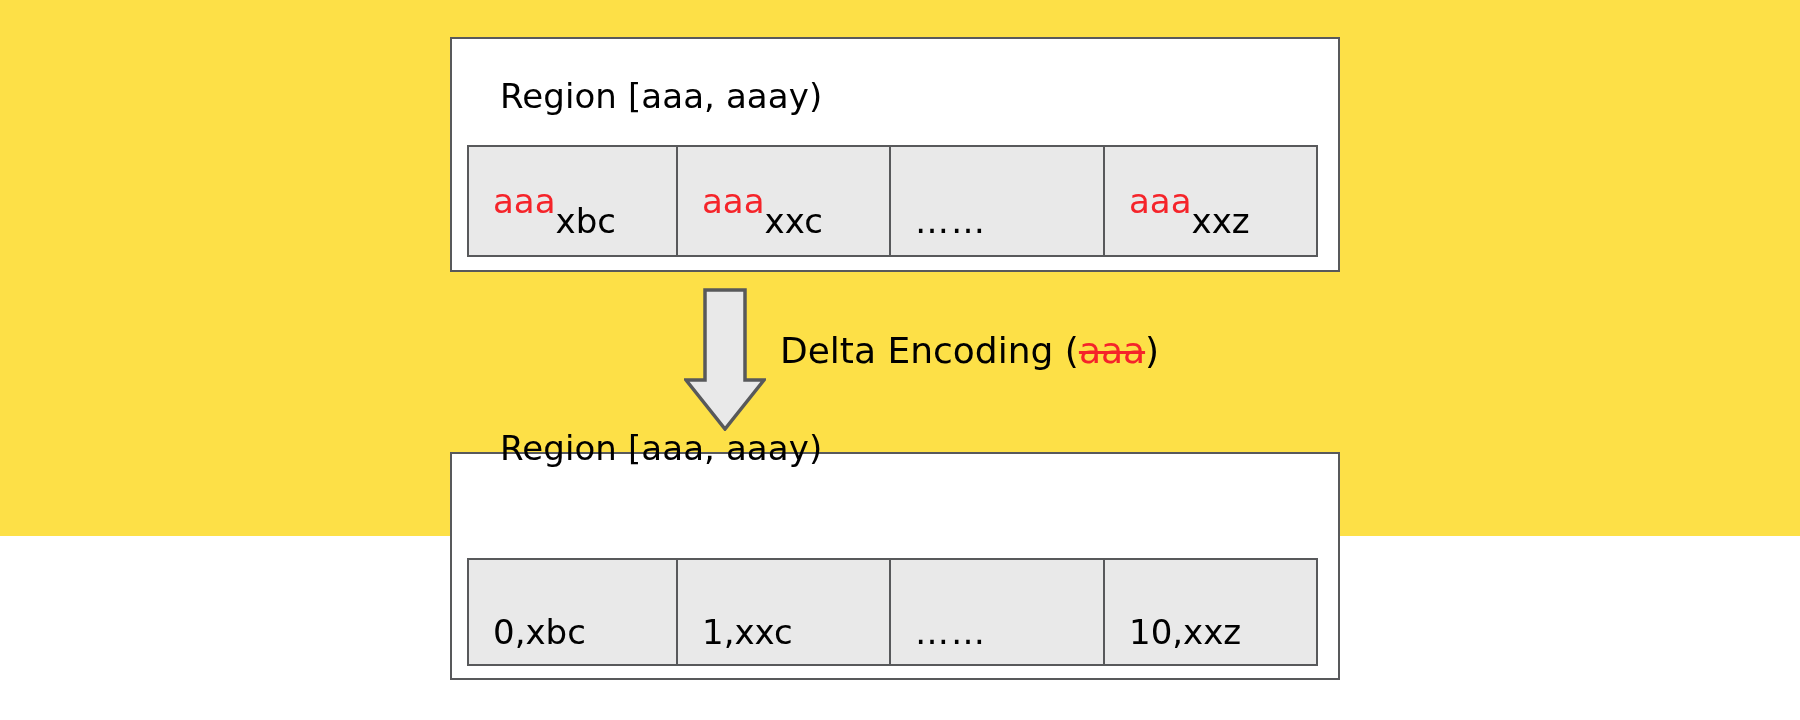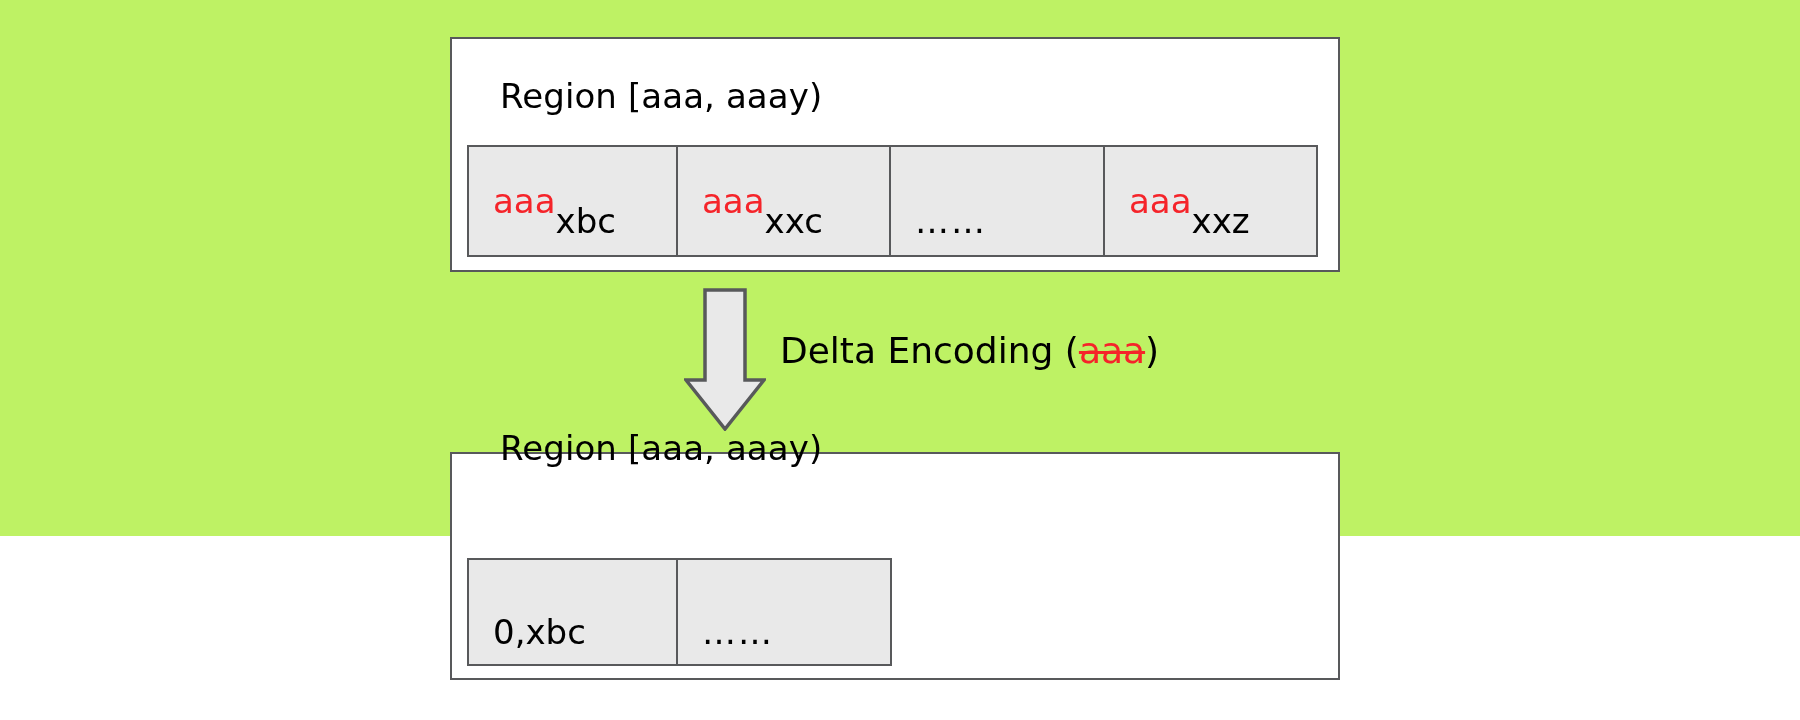--- a/index.html
+++ b/index.html
@@ -10,21 +10,21 @@
   body {
     width: 1800px;
     height: 720px;
     font-family: "DejaVu Sans", sans-serif;
     overflow: hidden;
   }
   #canvas {
     position: relative;
     width: 1800px;
     height: 536px;
-    background: #bef264;
+    background: #fde047;
   }
 
   
   .region-box {
     position: absolute;
     box-sizing: border-box;
     border: 2px solid #58595b;
     background: #ffffff;
   }
   #region-box-top    { left: 450px; top: 37px;  width: 890px; height: 235px; }
@@ -143,20 +143,26 @@
   <div class="region-box" id="region-box-bottom"></div>
 
   <div class="region-title" id="region-title-bottom">Region [aaa, aaay)</div>
 
   <div class="cell-strip" id="cell-strip-bottom">
 
     <div class="cell c0">
       <span class="suffix">0,xbc</span>
     </div>
 
+    <div class="cell c1">
+      <span class="suffix">1,xxc</span>
+    </div>
 
     <div class="cell c2 ellipsis-cell">
       <span class="suffix">……</span>
     </div>
 
+    <div class="cell c3">
+      <span class="suffix">10,xxz</span>
+    </div>
   </div>
 
 </div>
 
 </body></html>

